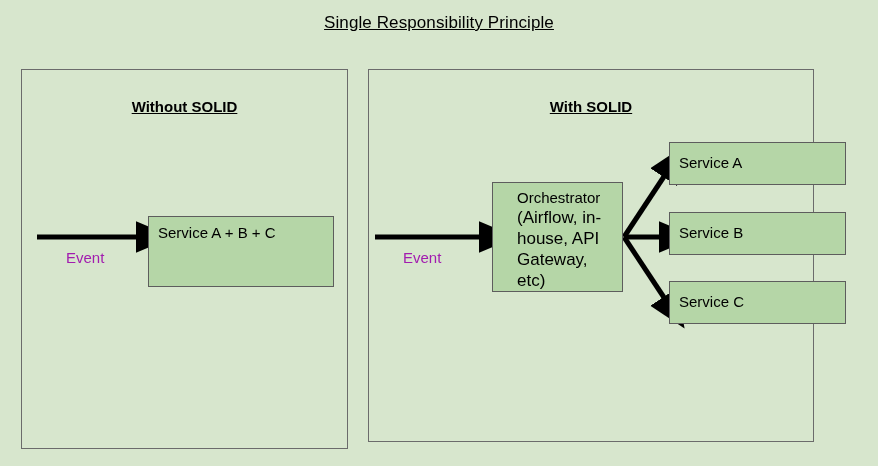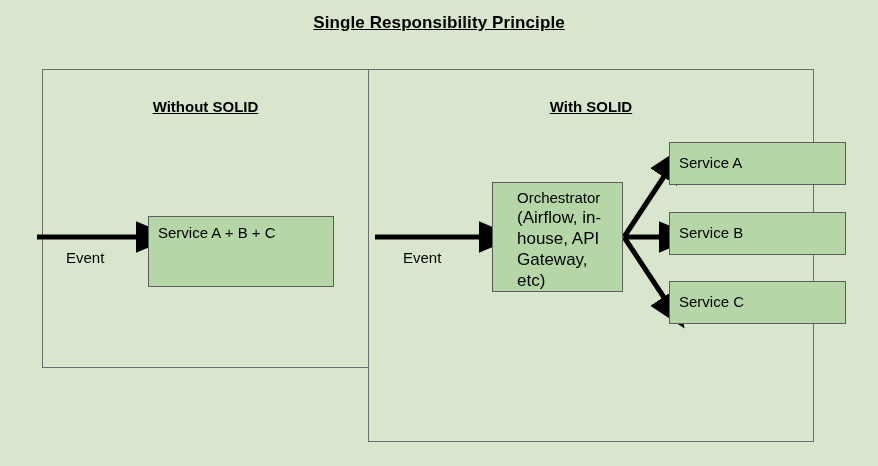--- a/index.html
+++ b/index.html
@@ -21,38 +21,37 @@
   }
   .abs { position: absolute; }
 
   
   #diagram-title {
     left: 0;
     top: 13px;
     width: 878px;
     text-align: center;
     font-size: 17px;
-    font-weight: bold;
+    font-weight: normal;
     color: #000000;
     text-decoration: underline;
     letter-spacing: 0.1px;
   }
 
   
   .panel {
     border: 1.5px solid #6b6b6b;
     background: #d7e6cd;
     box-sizing: border-box;
   }
   #panel-without-solid {
     left: 21px;
     top: 69px;
     width: 327px;
-    height: 299px;
-    margin-left: 21px;
+    height: 380px;
   }
   #panel-with-solid {
     left: 368px;
     top: 69px;
     width: 446px;
     height: 373px;
   }
   .panel-heading {
     position: absolute;
     top: 28px;
@@ -107,21 +106,21 @@
   #box-service-a { left: 669px; top: 142px; }
   #box-service-b { left: 669px; top: 212px; }
   #box-service-c { left: 669px; top: 281px; }
 
   
   .arrow-svg { position: absolute; left: 0; top: 0; overflow: visible; }
 
   
   .edge-label {
     font-size: 15px;
-    color: #000000;
+    color: #a21caf;
     white-space: nowrap;
   }
   #label-event-left { left: 66px; top: 249px; }
   #label-event-right { left: 403px; top: 249px; }
 </style>
 </head>
 <body>
 
 <div id="stage">
 

